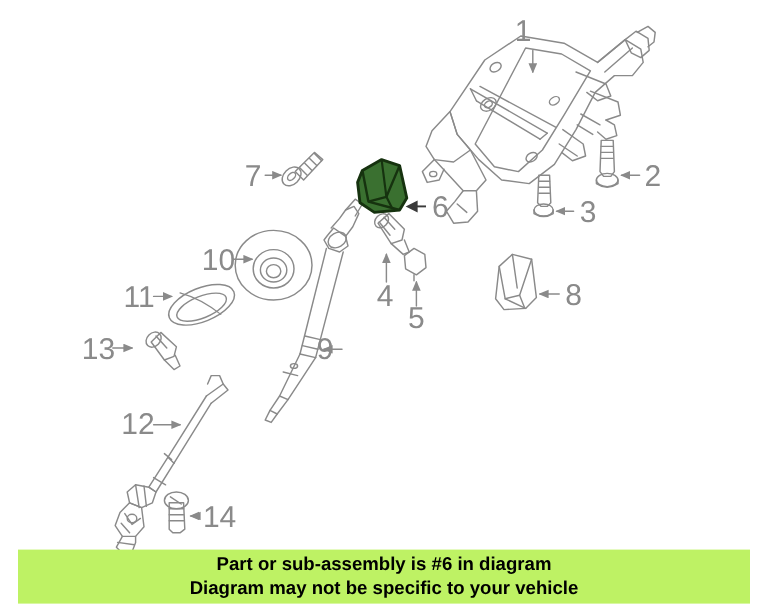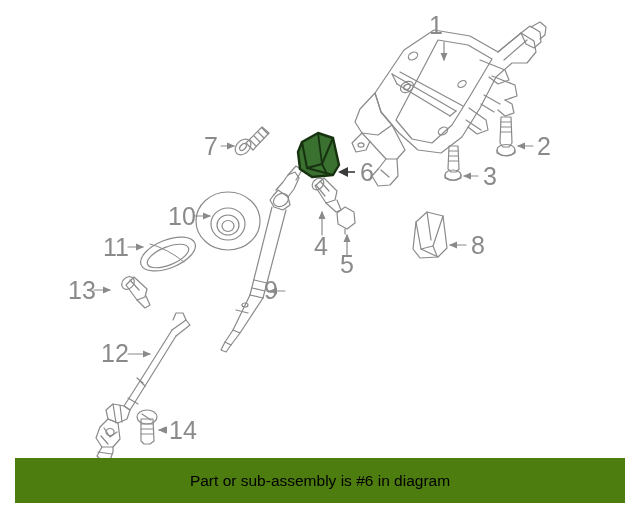--- a/index.html
+++ b/index.html
@@ -288,17 +288,18 @@
       <text class="callout-number" x="271" y="299" text-anchor="middle">9</text>
       <text class="callout-number" x="182" y="225" text-anchor="middle">10</text>
       <text class="callout-number" x="116" y="256" text-anchor="middle">11</text>
       <text class="callout-number" x="115" y="362" text-anchor="middle">12</text>
       <text class="callout-number" x="82" y="299" text-anchor="middle">13</text>
       <text class="callout-number" x="183" y="439" text-anchor="middle">14</text>
     </g>
 
   </svg>
 
-  <div class="banner" style="background: #4d7c0f; color: rgb(0, 0, 0);">
+  <div class="banner" style="background: #bef264; color: rgb(0, 0, 0); font-weight: bold;">
     <div>Part or sub-assembly is #6 in diagram</div>
+    <div>Diagram may not be specific to your vehicle</div>
   </div>
 
 </div>
 
 </body></html>

